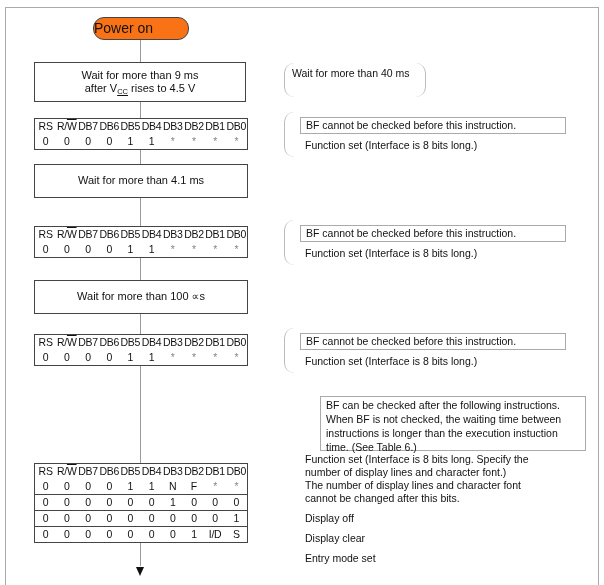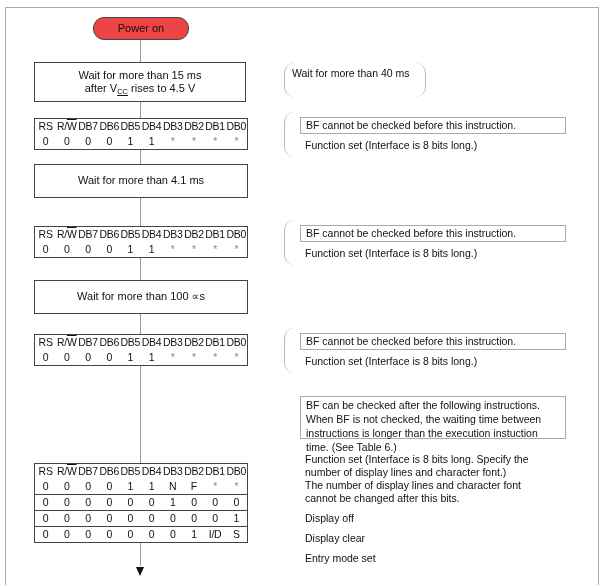--- a/index.html
+++ b/index.html
@@ -4,21 +4,21 @@
 <style>
   html,body{margin:0;padding:0;background:#fff;}
   body{width:604px;height:585px;position:relative;overflow:hidden;
        font-family:"Liberation Sans",sans-serif;color:#111;font-size:10px;}
   .frame{position:absolute;left:5px;top:7px;width:592px;height:600px;
          border-left:1px solid #aaa;border-top:1px solid #aaa;border-right:1px solid #aaa;}
   .vline{position:absolute;left:140px;top:39px;width:1px;height:527px;background:#999;}
   .arrow{position:absolute;left:136px;top:567px;width:0;height:0;
          border-left:4px solid transparent;border-right:4px solid transparent;border-top:9px solid #111;}
   .pill{position:absolute;left:93px;top:17px;width:94px;height:21px;border:1px solid #444;
-        border-radius:11px;background:#ef4444;text-align:center;line-height:21px;font-size:11px;}
+        border-radius:11px;background:#f97316;text-align:left;line-height:21px;font-size:14px;}
   .box{position:absolute;left:34px;width:212px;border:1px solid #444;background:#fff;
        text-align:center;font-size:11px;}
   .box .ln{line-height:13px;}
   .reg{position:absolute;left:34px;width:212px;border:1px solid #444;background:#fff;}
   .reg table{border-collapse:collapse;width:100%;table-layout:fixed;}
   .reg td{text-align:center;font-size:10.5px;padding:0;height:15px;line-height:15px;letter-spacing:-0.3px;}
   .reg tr.row td{border-top:1px solid #444;height:15px;}
   .star{color:#888;font-size:9px;}
   .over{text-decoration:overline;}
   .lparen{position:absolute;width:10px;border-left:1px solid #bbb;border-radius:10px 0 0 10px;}
@@ -31,21 +31,21 @@
 </head>
 <body>
 
 <div class="frame"></div>
 <div class="vline"></div>
 <div class="arrow"></div>
 
 <div class="pill">Power on</div>
 
 <div class="box" style="top:62px;height:40px;padding-top:6px;box-sizing:border-box;">
-  <div class="ln">Wait for more than 15 ms</div>
+  <div class="ln">Wait for more than 9 ms</div>
   <div class="ln"><span>after V</span><sub>CC</sub><span> rises to 4.5 V</span></div>
 </div>
 
 <div class="reg" style="top:118px;">
   <table>
     <tbody>
         <tr>
       <td>RS</td>
       <td>R/<span class="over">W</span></td>
       <td>DB7</td>
@@ -217,21 +217,21 @@
 <div class="note" style="left:305px;top:138px;">Function set  (Interface is 8 bits long.)</div>
 
 <div class="lparen" style="left:284px;top:220px;height:45px;"></div>
 <div class="bfbox" style="top:225px;height:17px;">BF cannot be checked before this instruction.</div>
 <div class="note" style="left:305px;top:246px;">Function set  (Interface is 8 bits long.)</div>
 
 <div class="lparen" style="left:284px;top:328px;height:45px;"></div>
 <div class="bfbox" style="top:333px;height:17px;">BF cannot be checked before this instruction.</div>
 <div class="note" style="left:305px;top:354px;">Function set  (Interface is 8 bits long.)</div>
 
-<div class="bfbox" style="top:396px;height:43px;padding-top:1px;">
+<div class="bfbox" style="top:396px;height:55px;padding-top:1px;margin-left:20px;">
   <div>BF can be checked after the following instructions.</div>
   <div>When BF is not checked, the waiting time between</div>
   <div>instructions is longer than the execution instuction</div>
   <div>time.  (See Table 6.)</div>
 </div>
 
 <div class="note" style="left:305px;top:453px;line-height:13px;">
   <div>Function set  (Interface is 8 bits long.  Specify the</div>
   <div>number of display lines and character font.)</div>
   <div>The number of display lines and character font</div>

